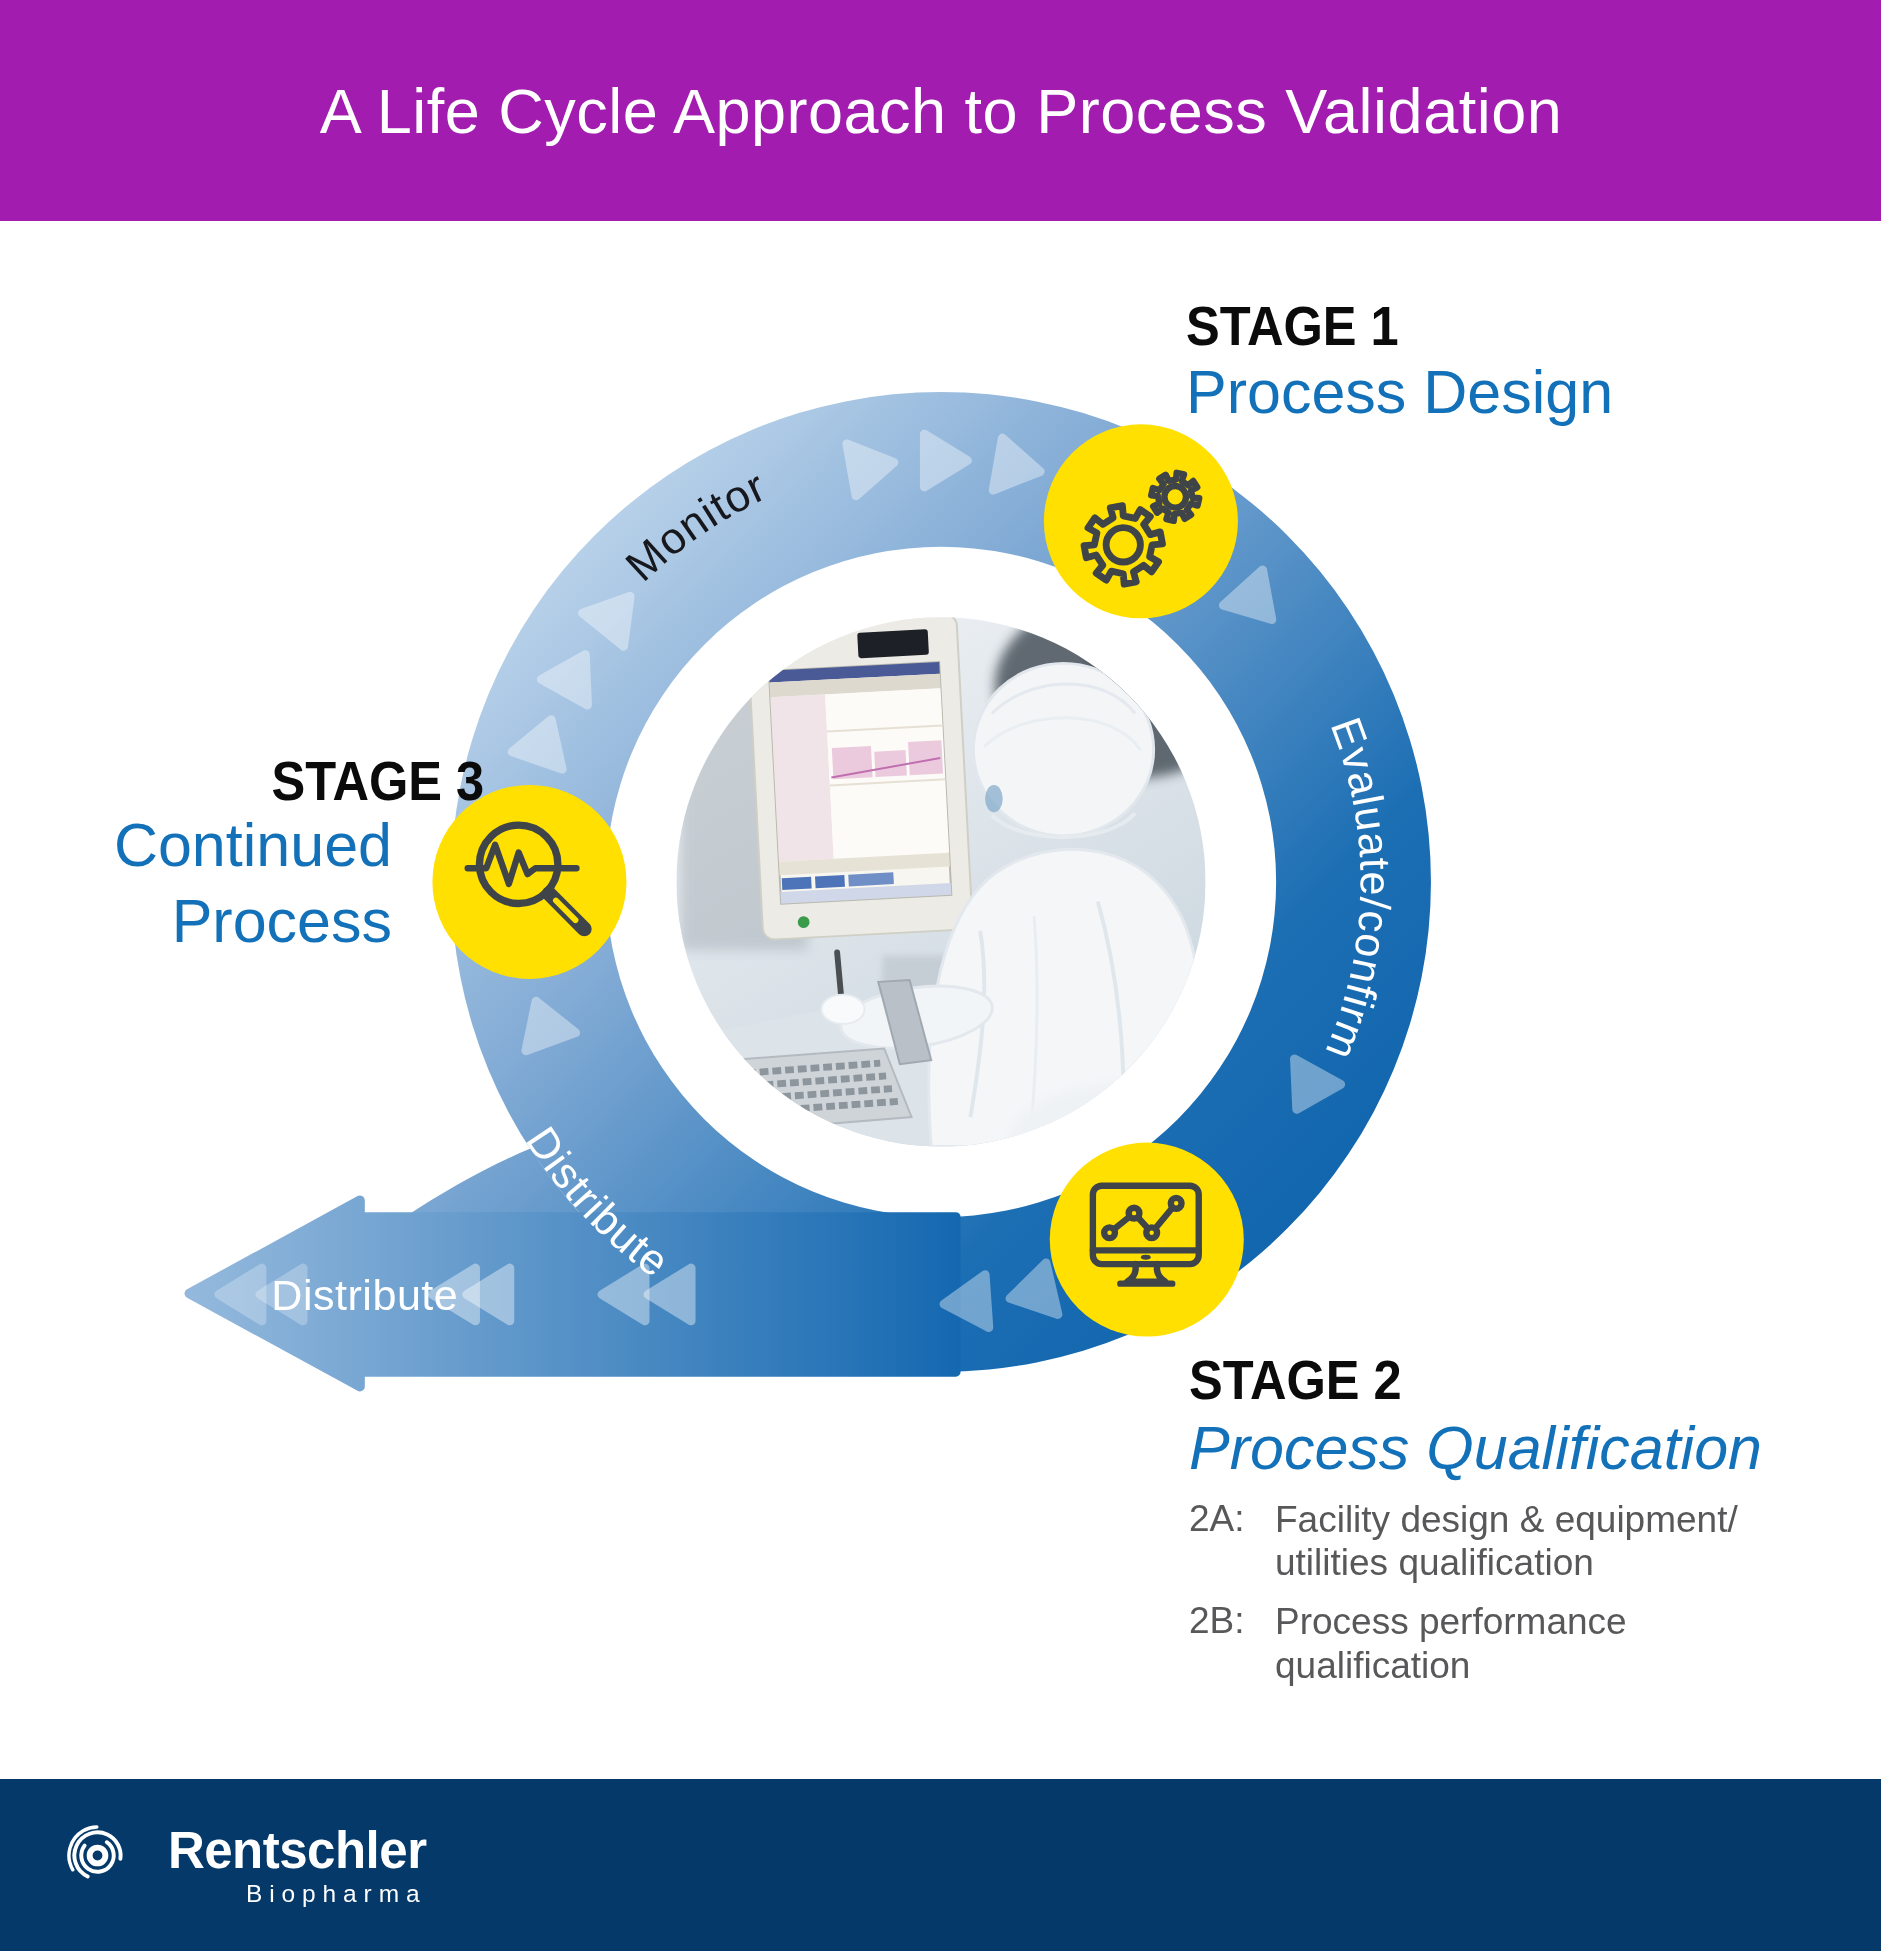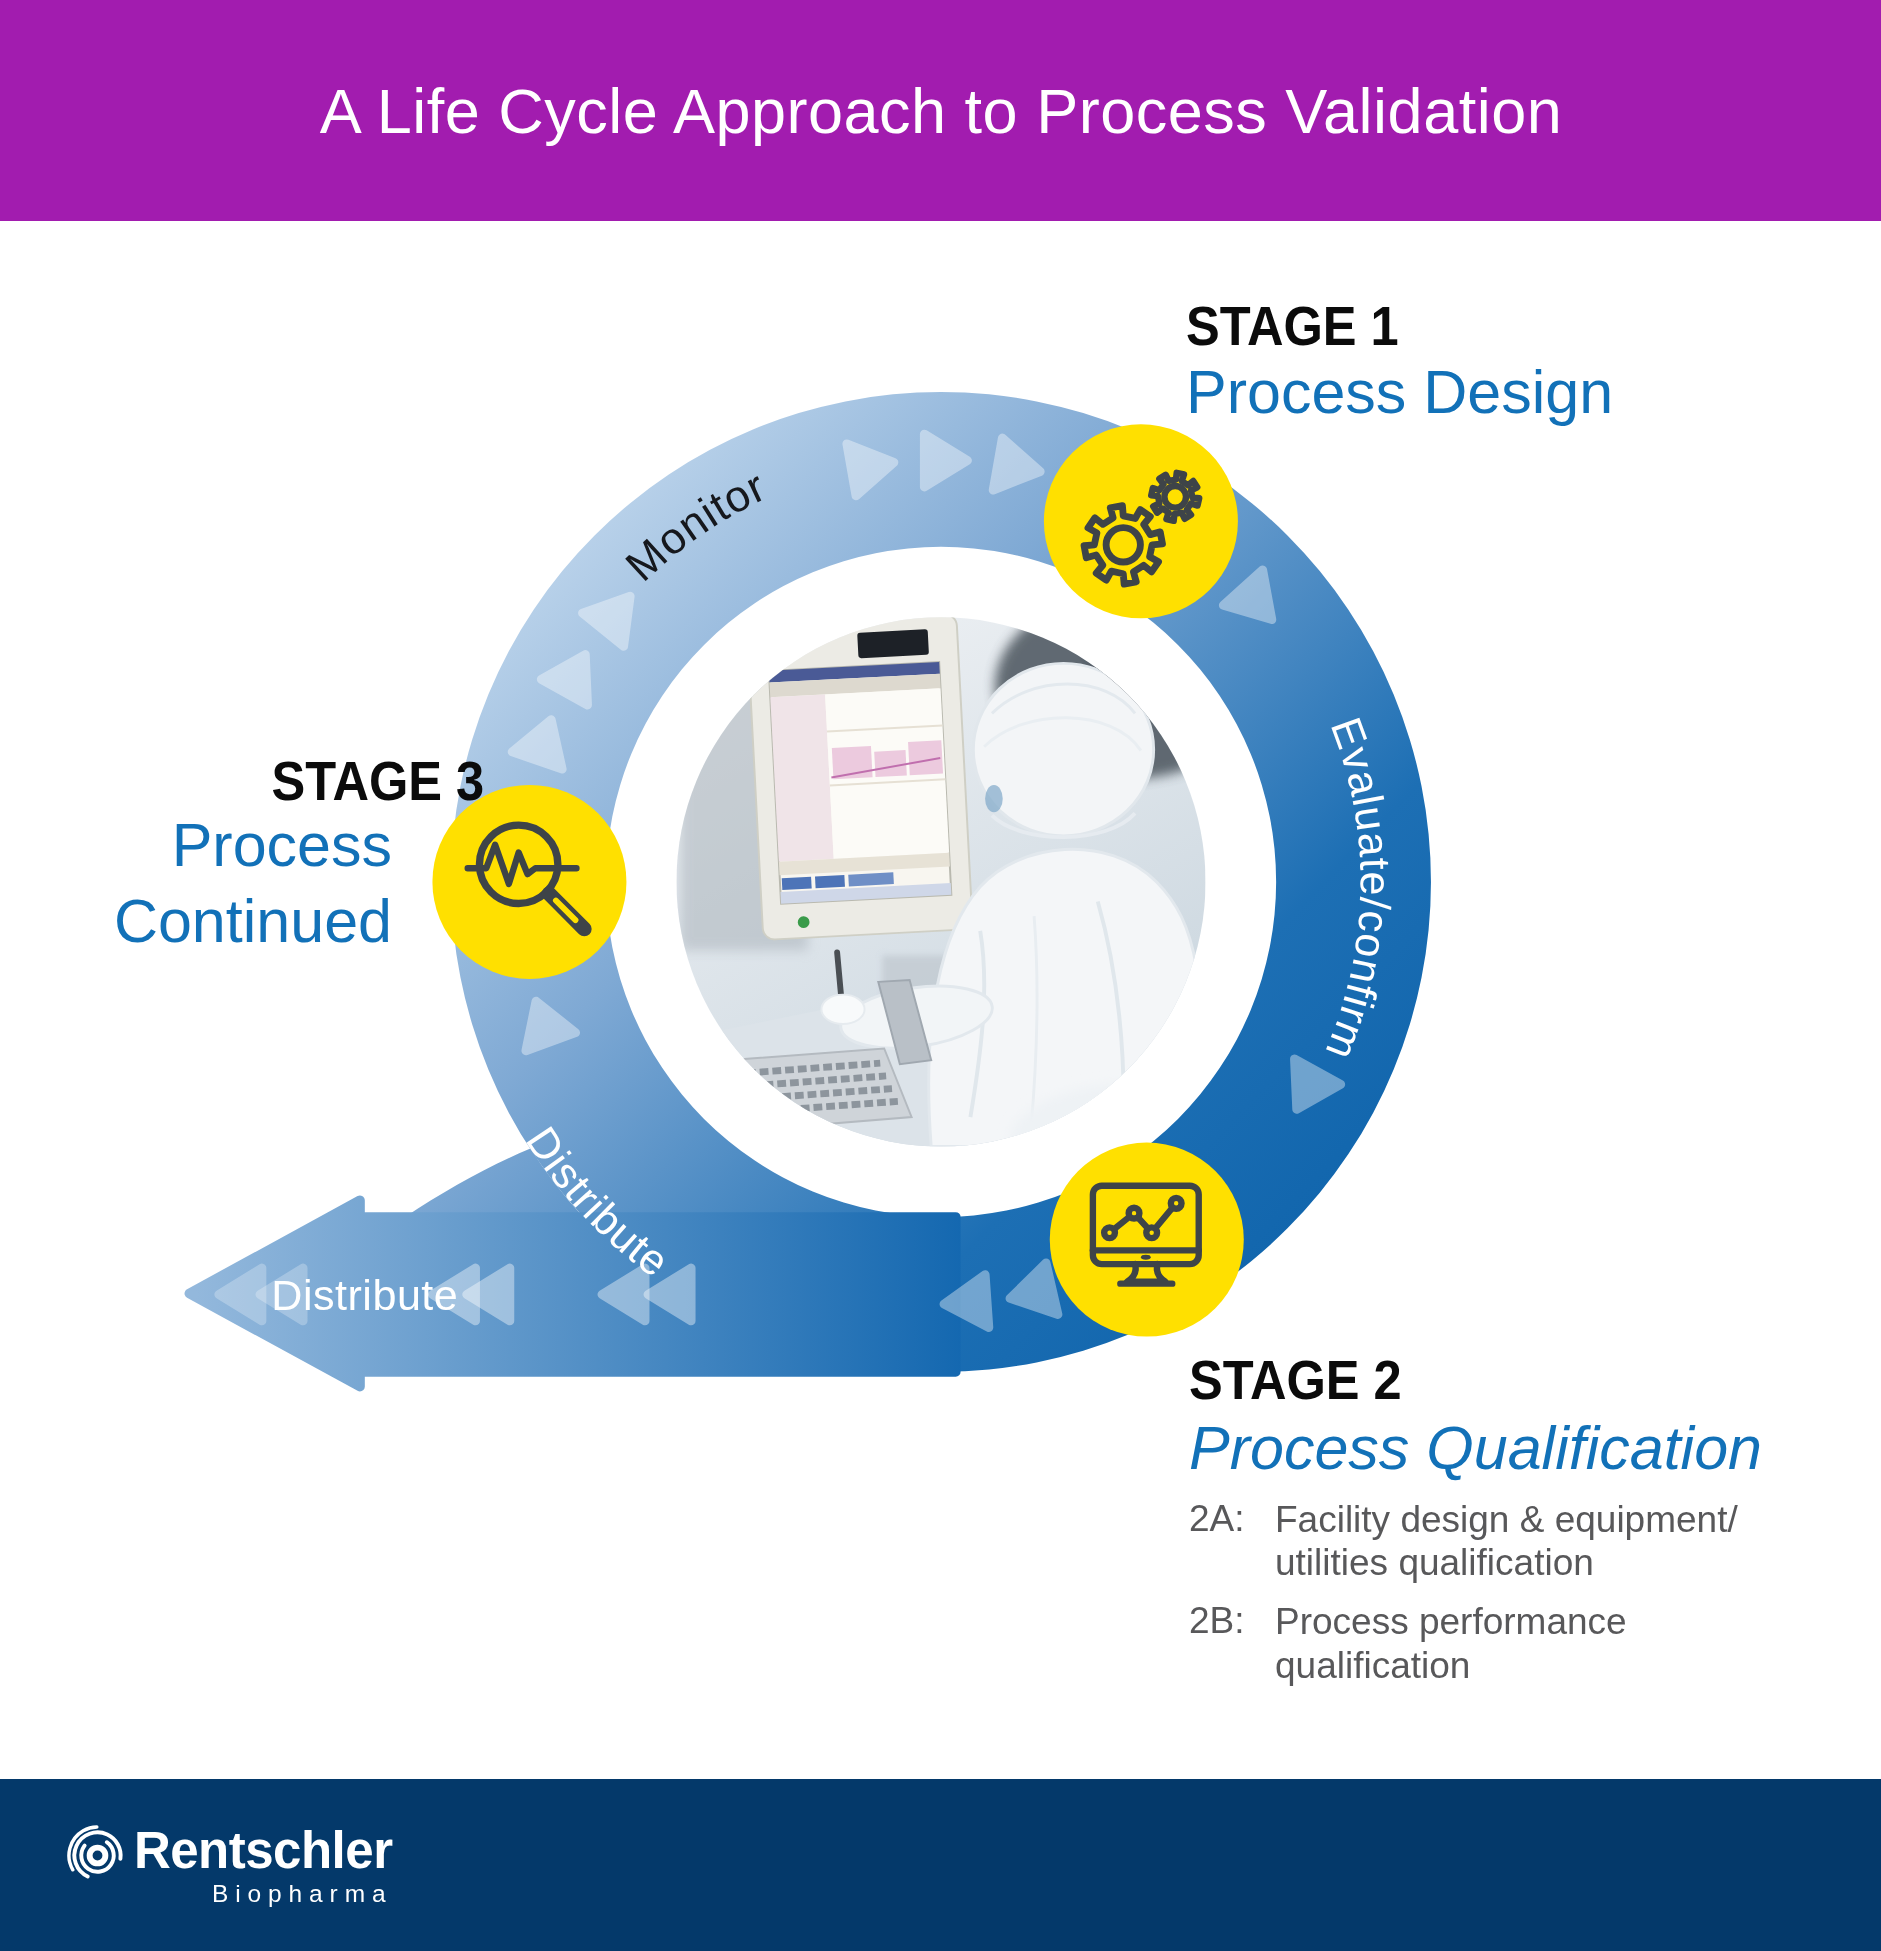--- a/index.html
+++ b/index.html
@@ -197,22 +197,22 @@
         <line x1="1143" y1="1310" x2="1196" y2="1310"></line>
       </g>
     </g>
   </svg>
 
   <div class="stage-label" style="left:1186px;top:296px;">STAGE 1</div>
   <div class="stage-title" style="left:1186px;top:355px;">Process Design</div>
 
   <div class="stage-label" style="left:253px;top:751px;transform-origin:right top;">STAGE 3</div>
   <div class="stage-title stage3-block" style="left:39px;top:808px;width:353px;">
+    <div>Continued</div>
     <div>Process</div>
-    <div>Continued</div>
   </div>
 
   <div class="stage-label" style="left:1189px;top:1350px;">STAGE 2</div>
   <div class="stage-title" style="left:1189px;top:1411px;font-style:italic;">Process Qualification</div>
   <div class="s2-items">
     <div class="s2-item">
       <span class="s2-key">2A:</span>
       <span class="s2-lines">
         <span>Facility design &amp; equipment/</span><br>
         <span>utilities qualification</span>
@@ -225,21 +225,21 @@
         <span>qualification</span>
       </span>
     </div>
   </div>
 
   <div class="hdr">
     <div class="hdr-title">A Life Cycle Approach to Process Validation</div>
   </div>
 
   <div class="ftr"></div>
-  <div class="logo-wrap" style="z-index:31;">
+  <div class="logo-wrap" style="z-index:31;gap:34px;">
     <svg width="61" height="61" viewBox="0 0 62 62">
       <g fill="none" stroke="#ffffff" transform="translate(31,31)">
         <circle r="8" stroke-width="6"></circle>
         <circle r="16.5" stroke-width="4" stroke-dasharray="78 26" transform="rotate(-55)" stroke-linecap="round"></circle>
         <circle r="23.5" stroke-width="4" stroke-dasharray="103 45" transform="rotate(115)" stroke-linecap="round"></circle>
         <circle r="29" stroke-width="3.5" stroke-dasharray="60 122" transform="rotate(150)" stroke-linecap="round"></circle>
       </g>
     </svg>
     <div class="logo-text">
       <div class="logo-brand">Rentschler</div>

